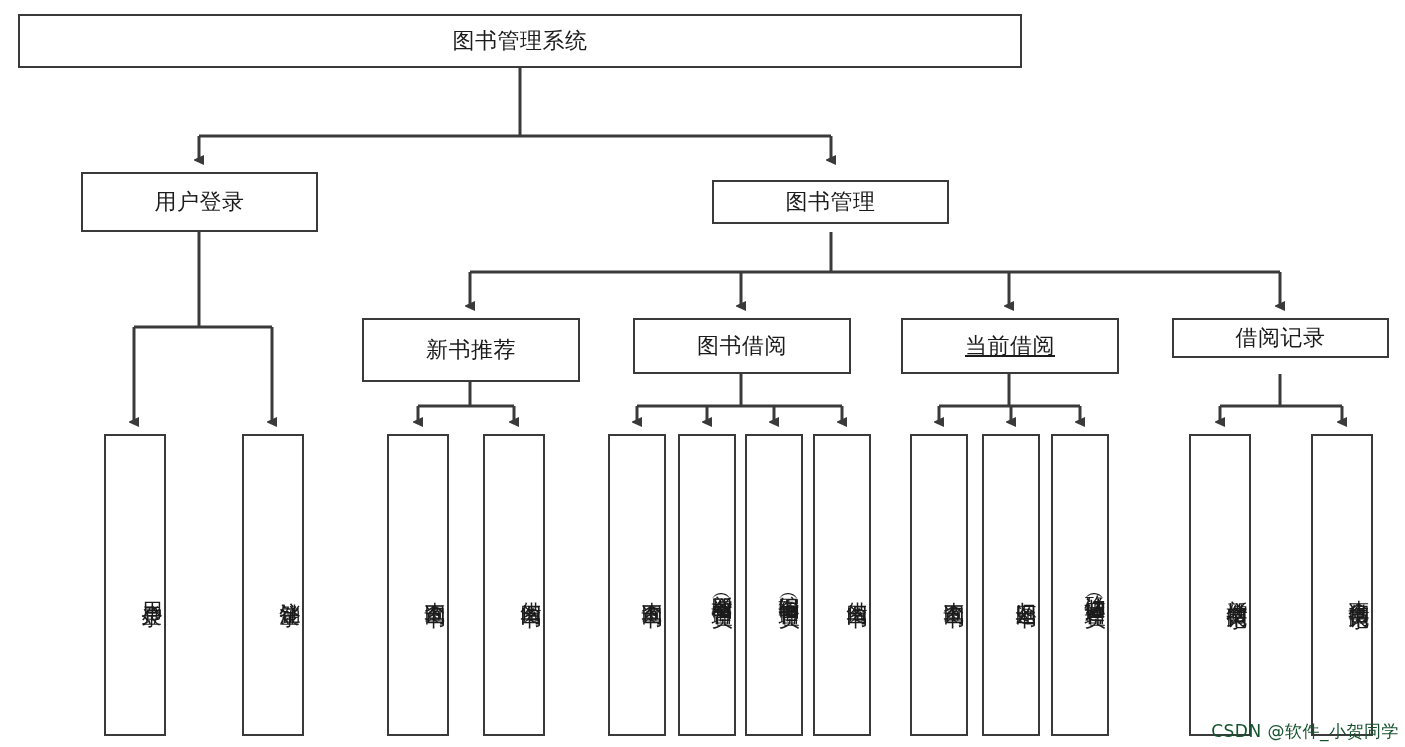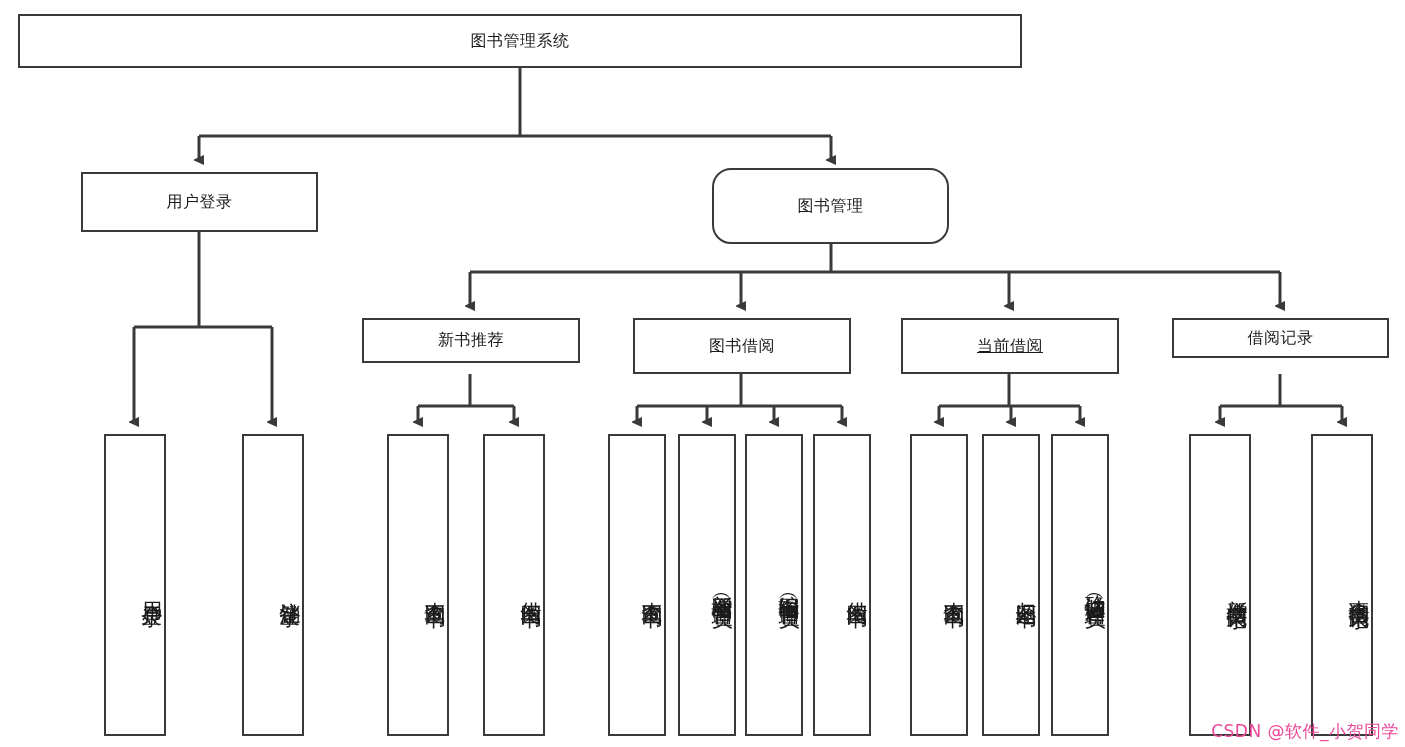--- a/index.html
+++ b/index.html
@@ -32,21 +32,21 @@
     background: #ffffff;
     border: 2.5px solid #3a3a3a;
     display: flex;
     align-items: center;
     justify-content: center;
     color: #1b1b1b;
     line-height: 1.18;
     z-index: 2;
   }
   .node.h {
-    font-size: 16px;
+    font-size: 22px;
     letter-spacing: 0.5px;
   }
   .node.v {
     writing-mode: vertical-rl;
     text-orientation: upright;
     font-size: 21px;
     letter-spacing: 2px;
     padding-top: 8px;
     align-items: flex-start;
     justify-content: center;
@@ -56,21 +56,21 @@
     padding-top: 4px;
   }
   .node .lbl {
     display: block;
   }
   #watermark {
     position: absolute;
     right: 6px;
     bottom: 4px;
     font-size: 17px;
-    color: #ec4899;
+    color: #14532d;
     z-index: 5;
     white-space: nowrap;
     letter-spacing: 0.5px;
   }
 </style>
 </head>
 <body>
 
 <div id="canvas">
 
@@ -124,25 +124,25 @@
     </g>
   </svg>
 
   <div class="node h" style="left:18px; top:14px; width:1004px; height:54px;">
     <span class="lbl">图书管理系统</span>
   </div>
 
   <div class="node h" style="left:81px; top:172px; width:237px; height:60px;">
     <span class="lbl">用户登录</span>
   </div>
-  <div class="node h" style="left:712px; top:168px; width:237px; height:76px;border-radius:19px;">
+  <div class="node h" style="left:712px; top:180px; width:237px; height:44px;">
     <span class="lbl">图书管理</span>
   </div>
 
-  <div class="node h" style="left:362px; top:318px; width:218px; height:45px;align-items:center;">
+  <div class="node h" style="left:362px; top:318px; width:218px; height:64px;align-items:center;">
     <span class="lbl">新书推荐</span>
   </div>
   <div class="node h" style="left:633px; top:318px; width:218px; height:56px;">
     <span class="lbl">图书借阅</span>
   </div>
   <div class="node h" style="left:901px; top:318px; width:218px; height:56px;text-decoration:underline;">
     <span class="lbl">当前借阅</span>
   </div>
   <div class="node h" style="left:1172px; top:318px; width:217px; height:40px;">
     <span class="lbl">借阅记录</span>

